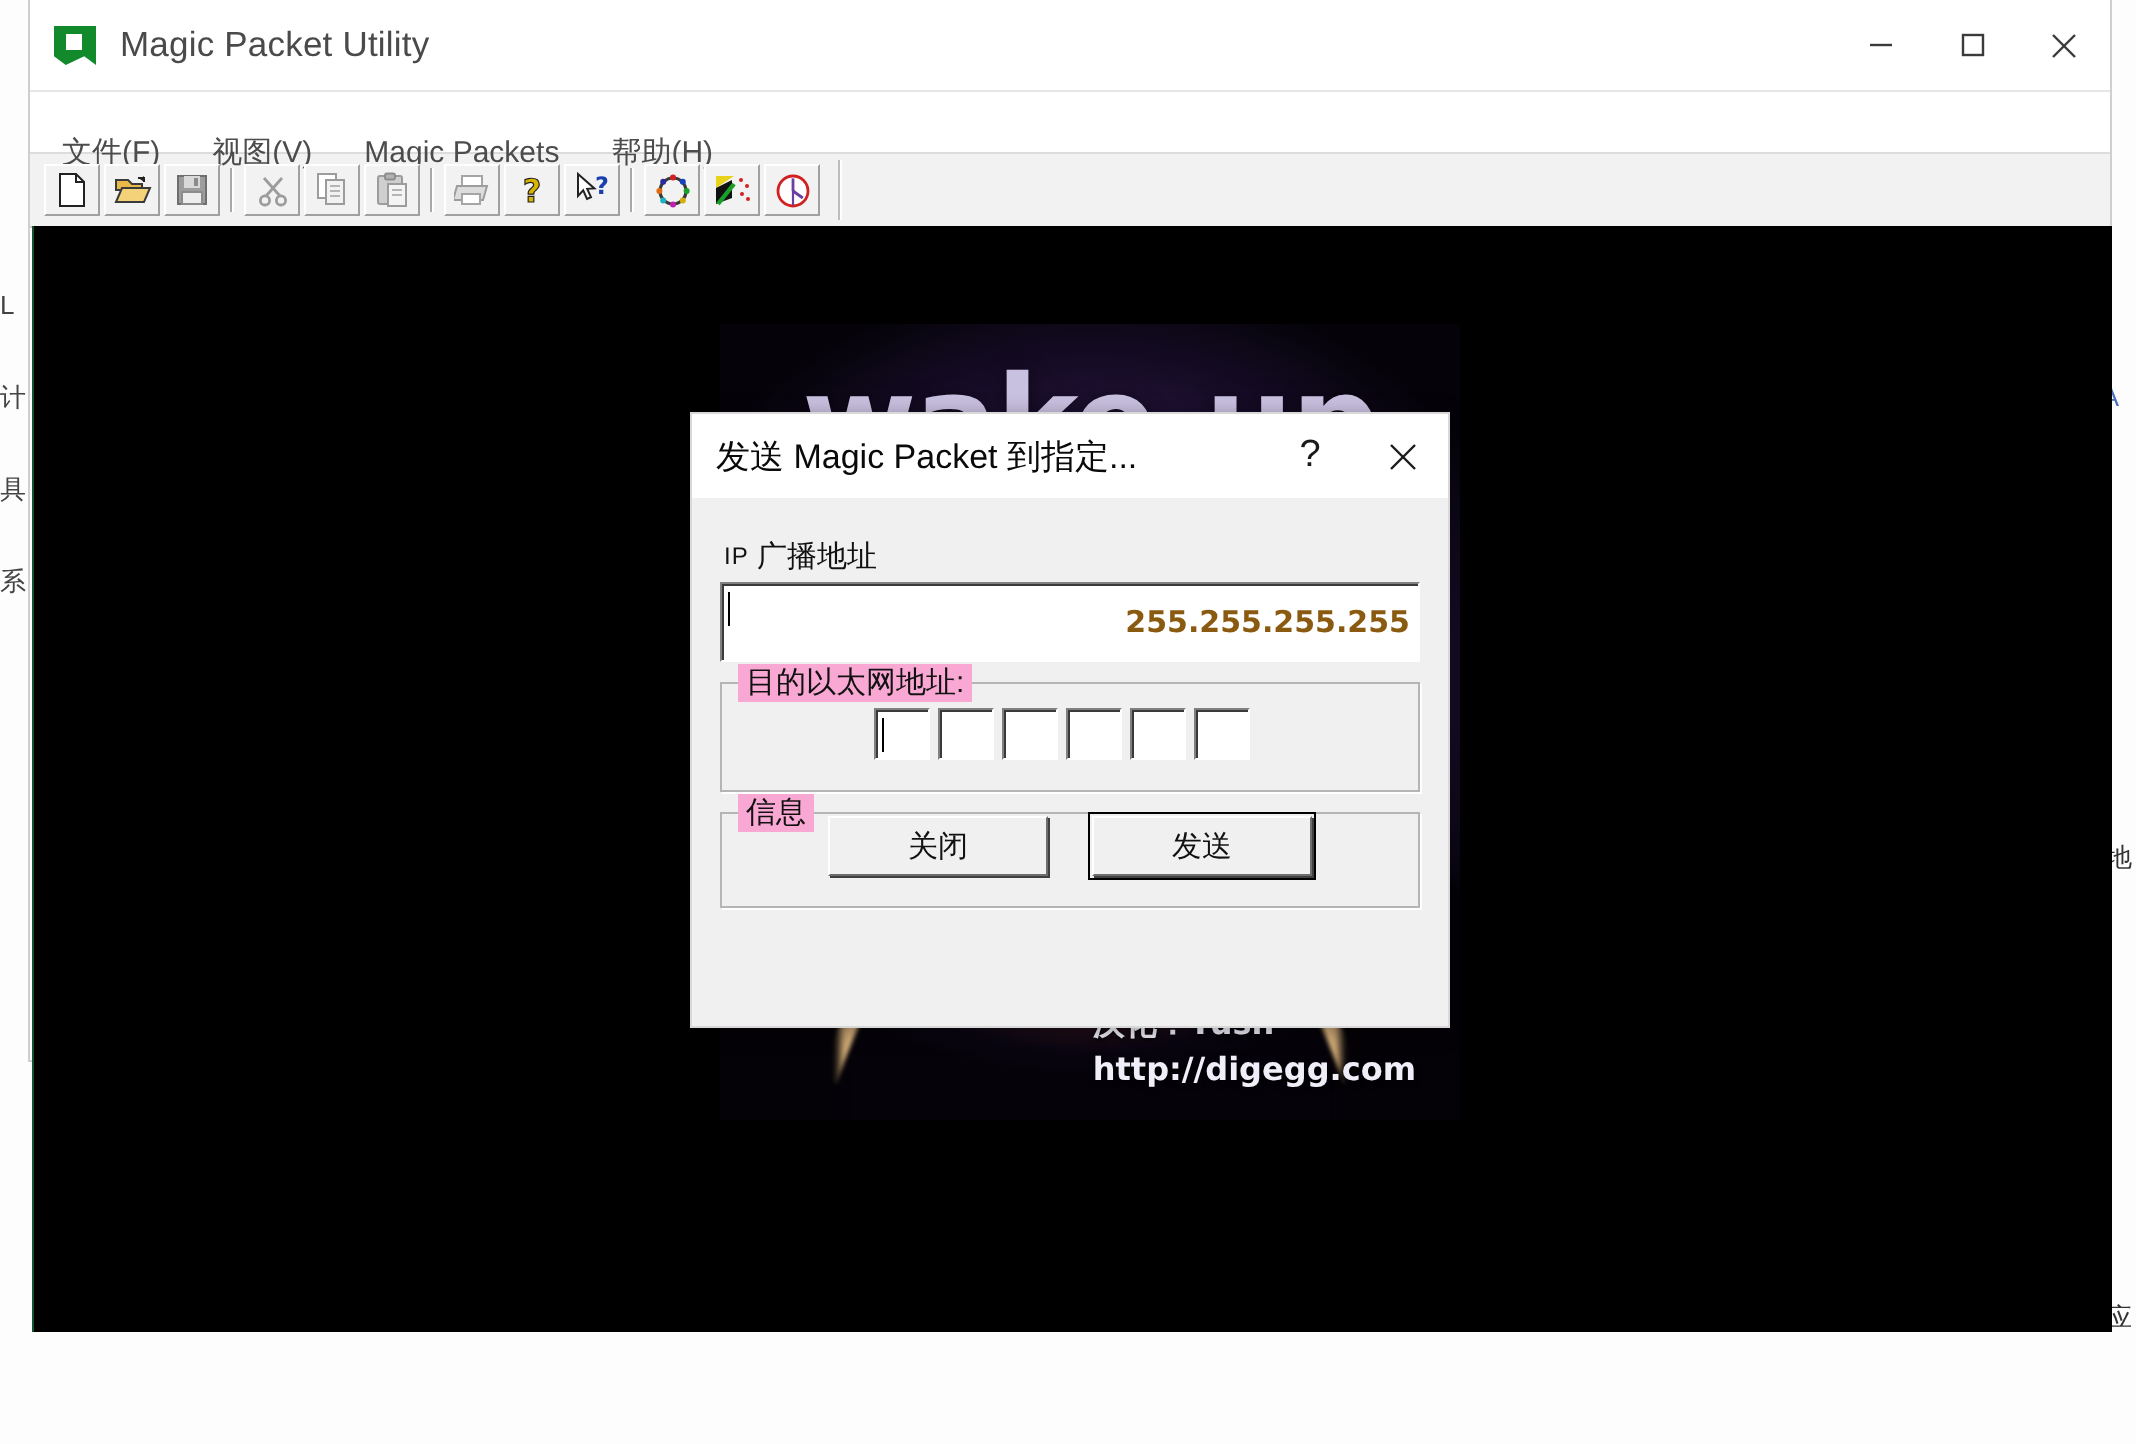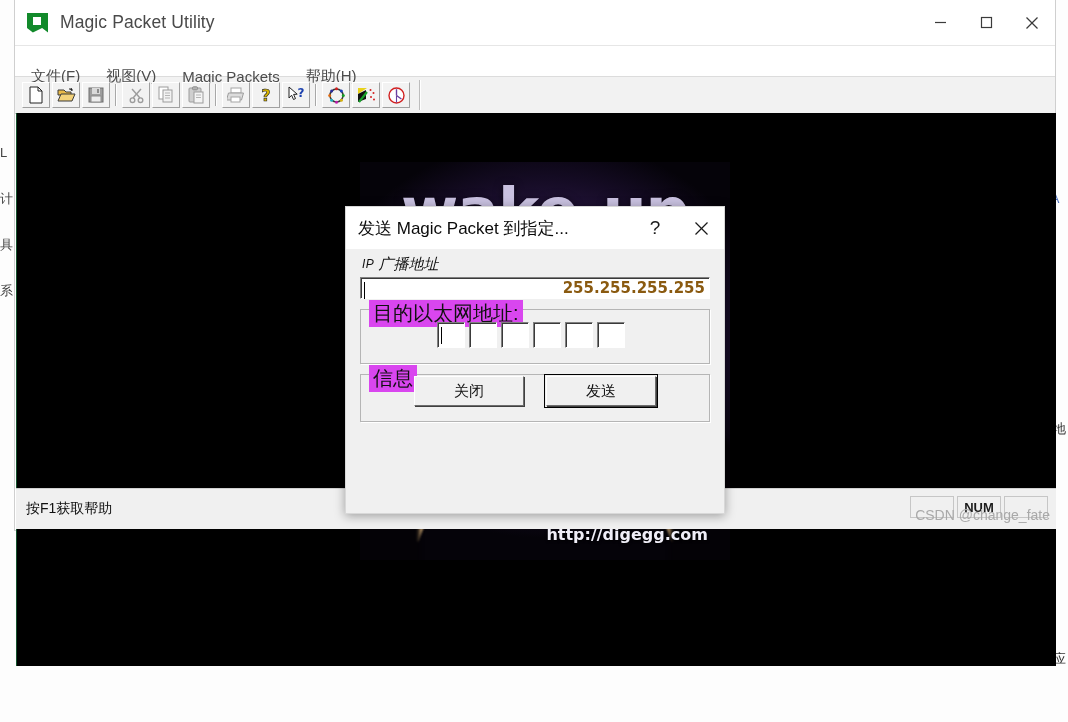--- a/index.html
+++ b/index.html
@@ -123,46 +123,46 @@
   .dlg-title{
     height:42px;background:#ffffff;display:flex;align-items:center;
     position:relative;
   }
   .dlg-title .t{font-size:17px;color:#0a0a0a;margin-left:12px;white-space:nowrap;}
   .dlg-btns{position:absolute;right:0;top:0;height:42px;display:flex;}
   .dlg-btn{width:46px;height:42px;display:flex;align-items:center;justify-content:center;color:#1a1a1a;}
   .dlg-btn.q{font-size:19px;}
   .dlg-body{padding:0 14px;position:relative;}
 
-  .lbl{font-size:15px;color:#111;margin:6px 0 3px 2px;display:block;font-style:italic;}
+  .lbl{font-size:15px;color:#111;margin:20px 0 3px 2px;display:block;}
   .lbl .ip{font-size:12px;vertical-align:1px;letter-spacing:.5px;}
 
   .sunken{
     background:#fff;
     border-top:1px solid #808080;border-left:1px solid #808080;
     border-right:1px solid #ffffff;border-bottom:1px solid #ffffff;
     box-shadow:inset 1px 1px 0 #3a3a3a;
     box-sizing:border-box;
   }
   .ipfield{
-    height:22px;width:100%;display:flex;align-items:center;justify-content:flex-end;
+    height:40px;width:100%;display:flex;align-items:center;justify-content:flex-end;
     padding-right:4px;font-size:15px;color:#8a5a10;font-weight:bold;
     font-family:"DejaVu Sans","Liberation Sans",sans-serif;
     position:relative;
   }
   .ipfield .caret{position:absolute;left:3px;top:4px;width:1px;height:17px;background:#000;}
 
   .group{
     position:relative;margin-top:10px;border:1px solid #b5b5b5;
     box-shadow:1px 1px 0 #ffffff;
     box-sizing:border-box;
   }
   .group > legend, .group .gtitle{
-    position:absolute;left:8px;top:-10px;background:#d946ef;
-    padding:0 4px;font-size:20px;color:#111;
+    position:absolute;left:8px;top:-10px;background:#f9a8d4;
+    padding:0 4px;font-size:15px;color:#111;
   }
   .g-mac{height:55px;}
   .g-info{height:48px;}
   .macrow{
     position:absolute;left:76px;top:12px;display:flex;gap:4px;
   }
   .macbox{
     width:28px;height:26px;position:relative;
   }
   .macbox .caret{position:absolute;left:3px;top:4px;width:1px;height:17px;background:#000;}
@@ -397,29 +397,20 @@
         <div class="treeL"></div>
         <div class="treeR"></div>
         <div class="credits">
           <div>汉化：Yusn</div>
           <div>http://digegg.com</div>
         </div>
         <div class="floor"></div>
       </div>
     </div>
 
-    <div class="statusbar">
-      <div class="status-text">按F1获取帮助</div>
-      <div class="status-panes">
-        <div class="pane"></div>
-        <div class="pane">NUM</div>
-        <div class="pane"></div>
-      </div>
-      <div class="watermark">CSDN @change_fate</div>
-    </div>
 
   </div>
 
   <div class="dialog">
 
     <div class="dlg-title">
       <div class="t">发送 Magic Packet 到指定...</div>
       <div class="dlg-btns">
         <div class="dlg-btn q">?</div>
         <div class="dlg-btn">

